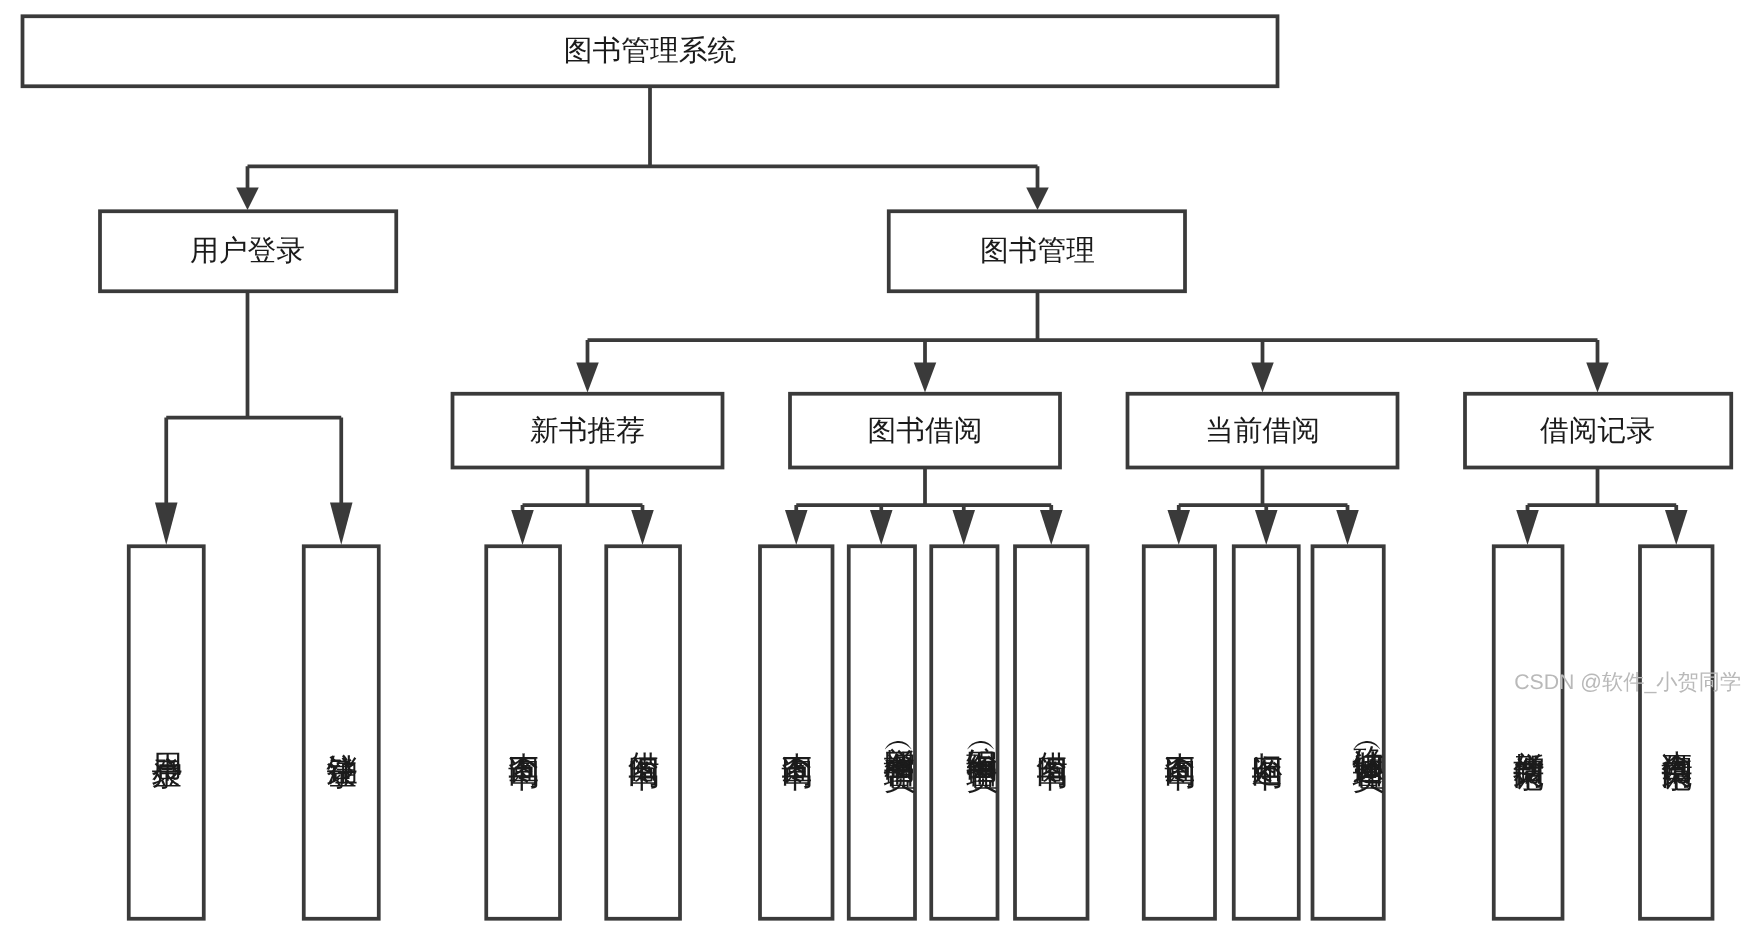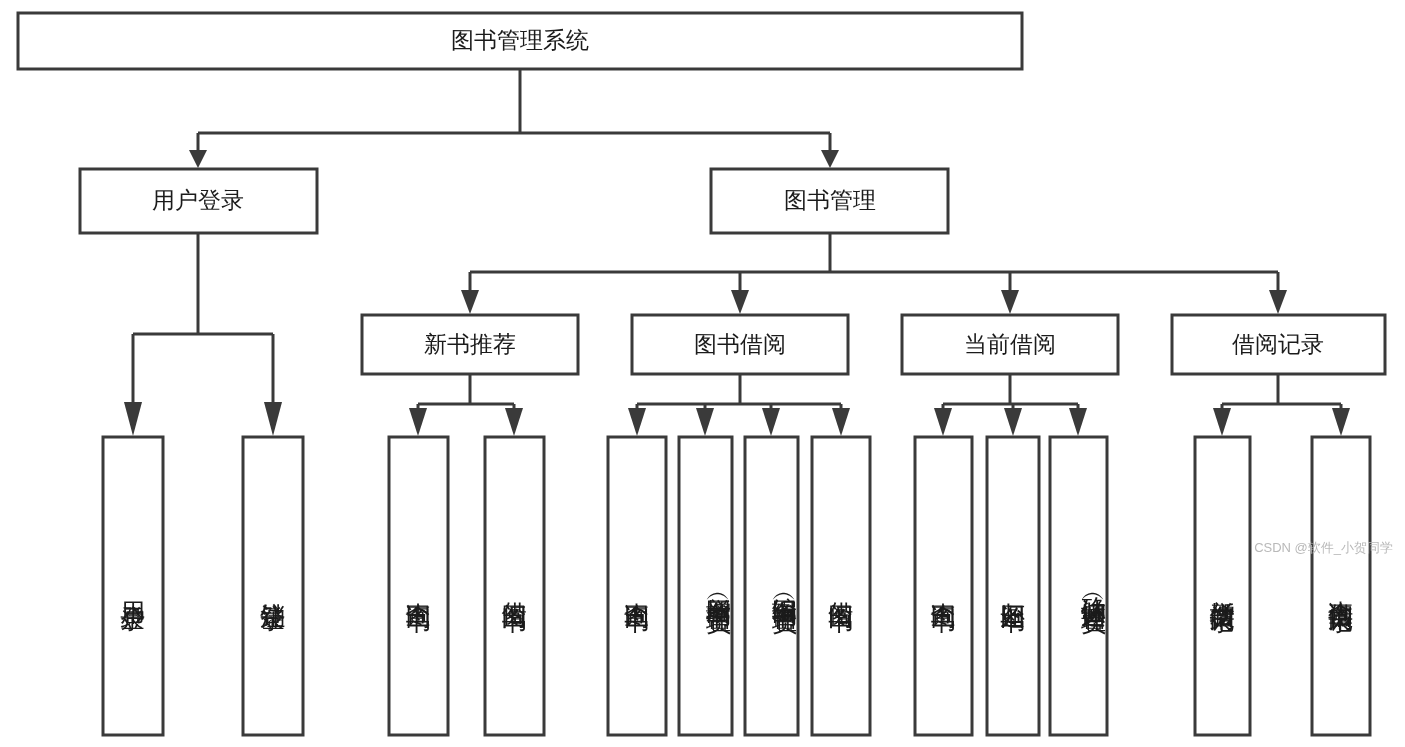--- a/index.html
+++ b/index.html
@@ -61,21 +61,21 @@
     align-items: center;
     justify-content: center;
     text-align: center;
     pointer-events: none;
   }
   .watermark {
     position: absolute;
     right: 12px;
     bottom: 6px;
     font-family: "Liberation Sans", "DejaVu Sans", sans-serif;
-    font-size: 13px;
+    font-size: 17px;
     color: #b9b9b9;
     white-space: nowrap;
   }
 </style>
 </head>
 <body>
 
 <div id="diagram-root">
 
   <svg class="diagram-canvas" viewBox="0 0 1405 747" xmlns="http://www.w3.org/2000/svg">

